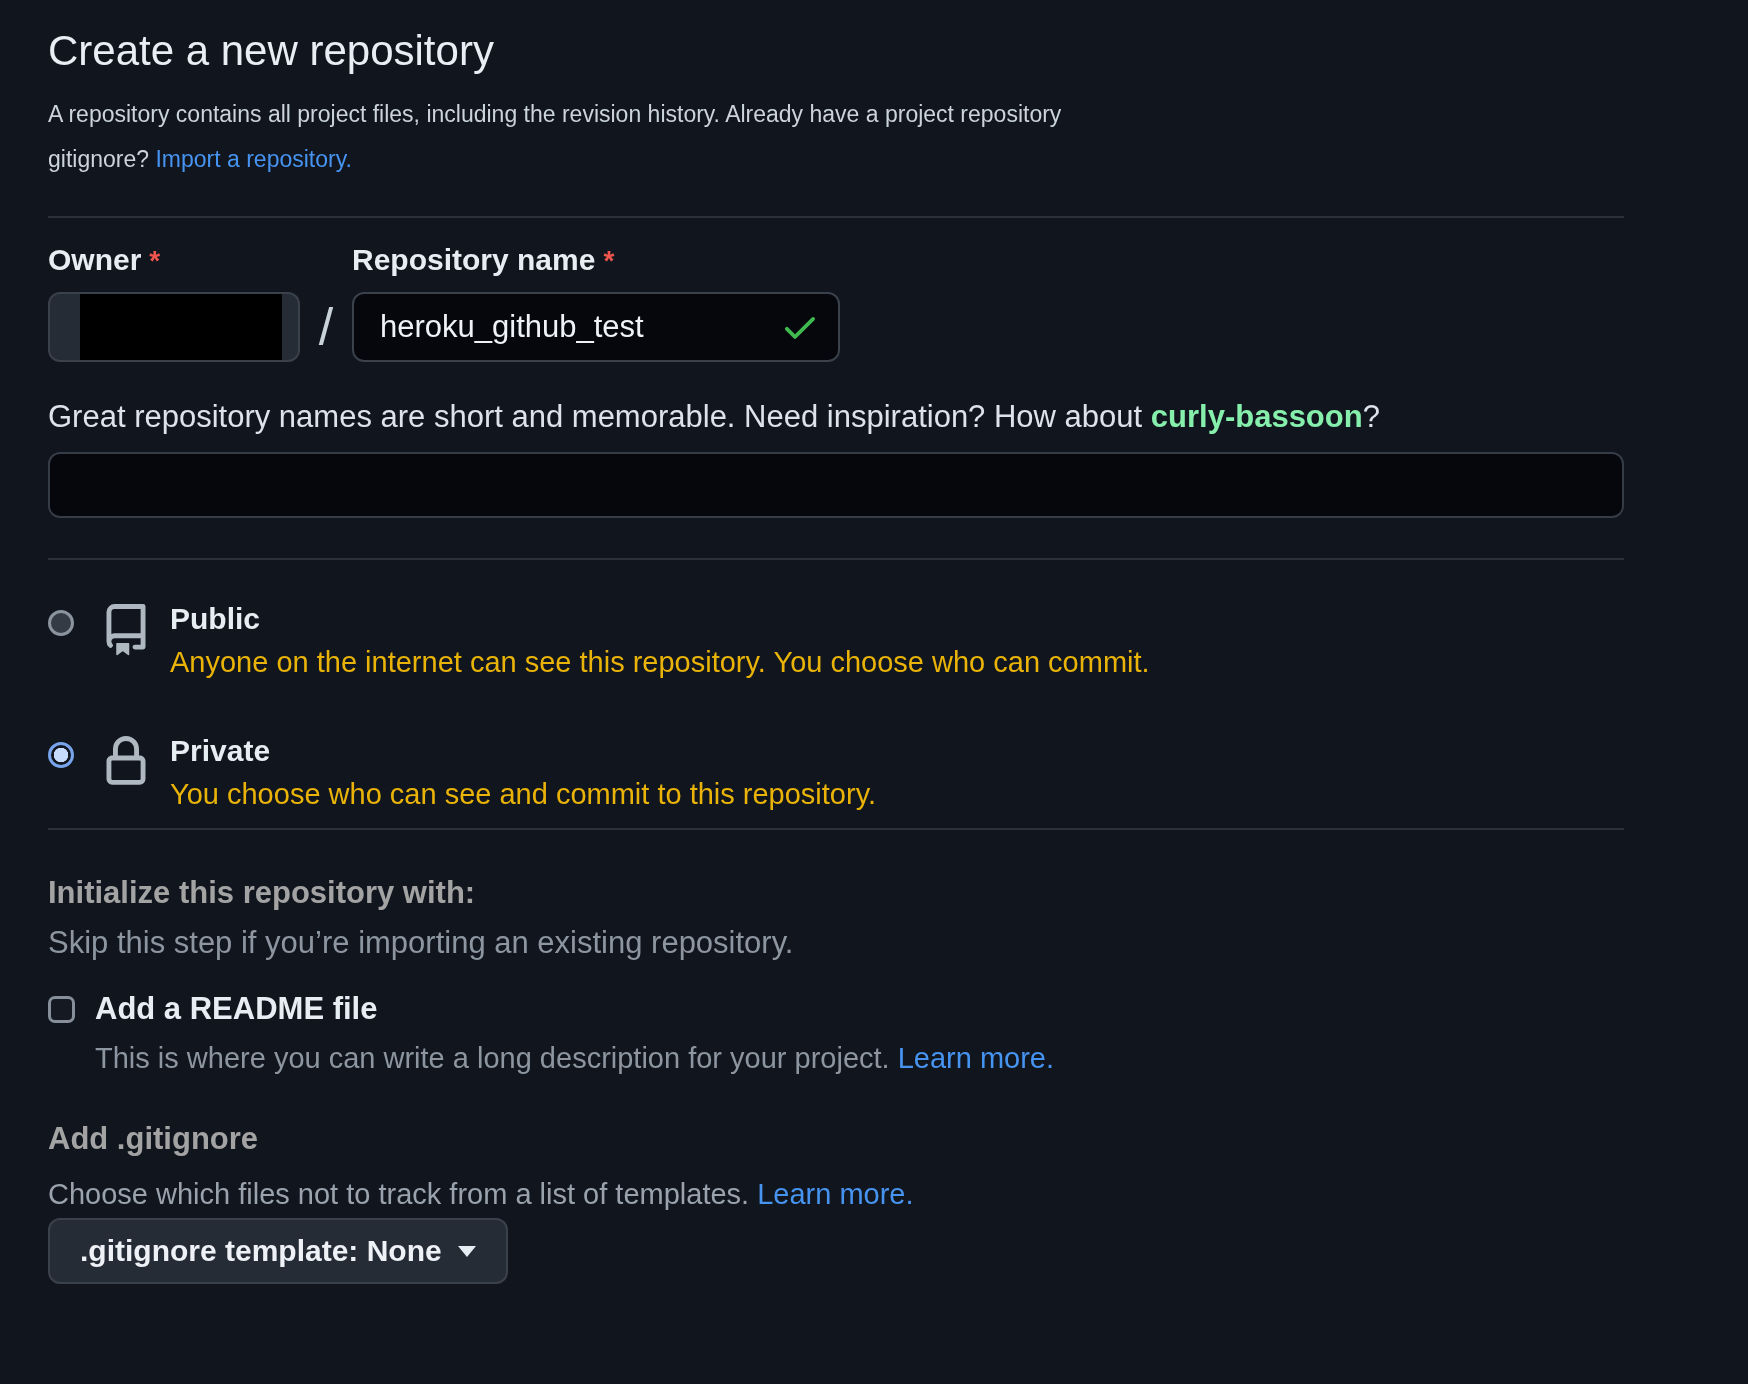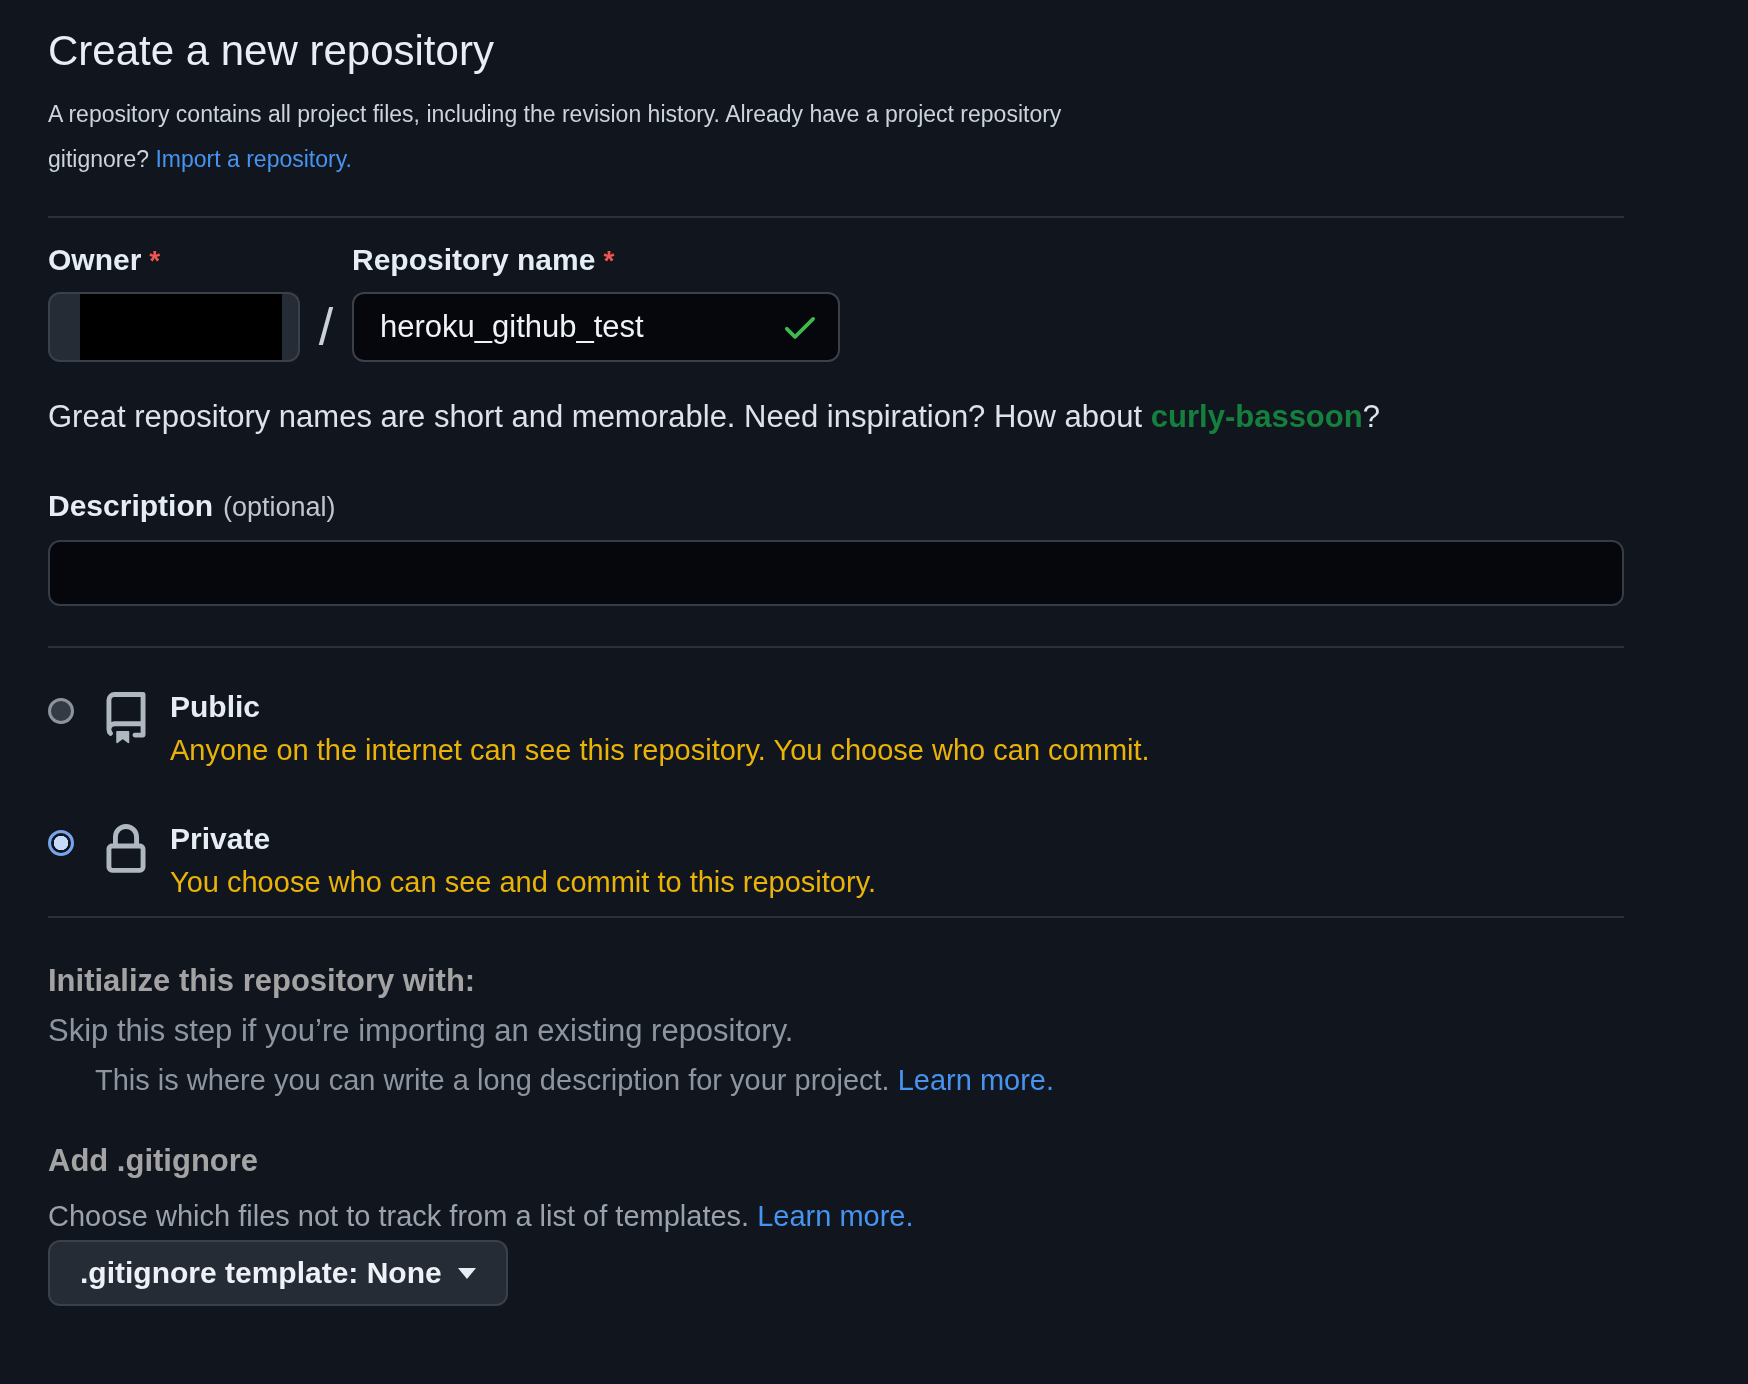--- a/index.html
+++ b/index.html
@@ -35,21 +35,21 @@
   .slash { font-size:52px; font-weight:300; color:#c9d1d9; }
   .repo-wrap { position:relative; width:488px; }
   .repo-input {
     width:100%; height:70px; background:#05070c; border:2px solid #3a414b; border-radius:12px;
     color:#f0f3f6; font-size:31px; padding:0 108px 0 26px; outline:none;
     font-family:"Liberation Sans", sans-serif;
   }
   .check-icon { position:absolute; right:20px; top:50%; transform:translateY(-50%); }
 
   .suggestion { margin-top:36px; font-size:31px; line-height:38px; color:#dde3ea; }
-  .suggestion .repo-suggestion { color:#15803d; font-weight:700; cursor:pointer; }
+  .suggestion .repo-suggestion { color:#86efac; font-weight:700; cursor:pointer; }
 
   .desc-label-row { margin-top:52px; }
   .optional-label { font-weight:400; font-size:27px; color:#c0c7cf; margin-left:10px; }
   .description-input {
     margin-top:16px; display:block; width:100%; height:66px;
     background:#05070c; border:2px solid #353c46; border-radius:12px;
     color:#f0f3f6; font-size:30px; padding:0 24px; outline:none;
     font-family:"Liberation Sans", sans-serif;
   }
 
@@ -132,23 +132,20 @@
           <path d="M13.78 4.22a.75.75 0 0 1 0 1.06l-7.25 7.25a.75.75 0 0 1-1.06 0L2.22 9.28a.75.75 0 1 1 1.06-1.06L6 10.94l6.72-6.72a.75.75 0 0 1 1.06 0Z"></path>
         </svg>
       </span>
     </div>
   </div>
 
   <p class="suggestion">
     <span>Great repository names are short and memorable. Need inspiration? How about </span><span class="repo-suggestion">curly-bassoon</span><span>?</span>
   </p>
 
-  <div class="desc-label-row">
-    <span class="field-label">Description</span><span class="optional-label">(optional)</span>
-  </div>
   <input class="description-input" type="text" value="" style="">
 
   <hr class="divider d2">
 
   <div class="options">
 
     <div class="option">
       <div class="radio-cell">
         <div class="radio"></div>
       </div>
@@ -178,20 +175,24 @@
       </div>
     </div>
 
   </div>
 
   <hr class="divider d3">
 
   <div class="section-heading">Initialize this repository with:</div>
   <div class="section-sub">Skip this step if you’re importing an existing repository.</div>
 
+  <div class="readme-row">
+    <div class="checkbox"></div>
+    <span class="readme-label">Add a README file</span>
+  </div>
   <div class="indent-desc">
     <span>This is where you can write a long description for your project. </span><a href="#" class="link">Learn more.</a>
   </div>
 
   <div class="section-heading gitignore-heading">Add .gitignore</div>
   <div class="gitignore-desc">
     <span>Choose which files not to track from a list of templates. </span><a href="#" class="link">Learn more.</a>
   </div>
 
   <button class="gitignore-button">

